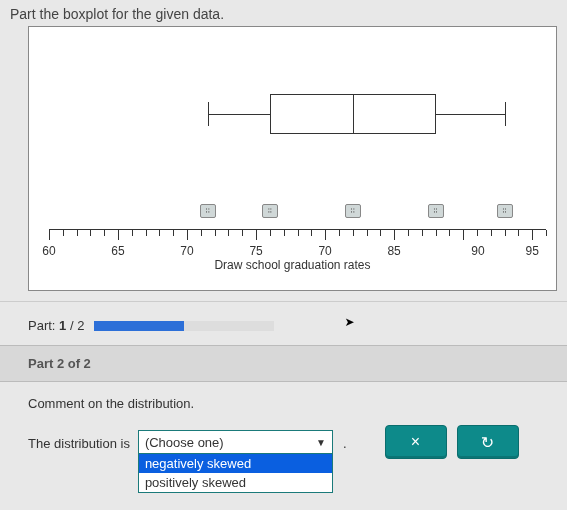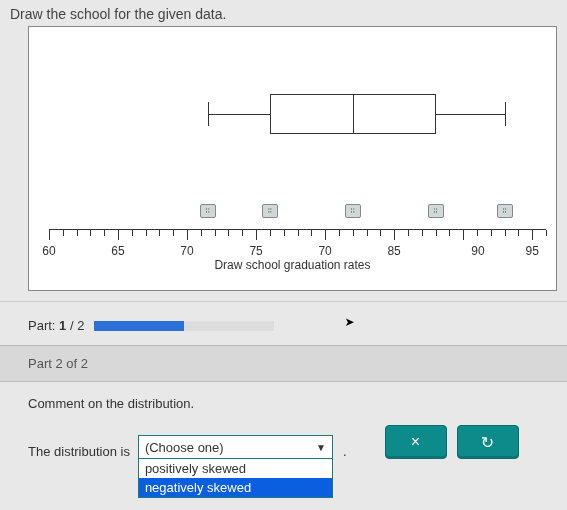--- a/index.html
+++ b/index.html
@@ -127,32 +127,33 @@
       left:0; top:0; bottom:0;
       background: #2c6fd8;
     }
     .part-header {
       background: #d8d8d8;
       padding: 10px 10px 10px 28px;
       font-size: 13px;
       color: #555;
       border-top: 1px solid #bbb;
       border-bottom: 1px solid #bbb;
+      font-weight: bold;
     }
     .question-section {
       padding: 14px 10px 10px 28px;
     }
     .question-text {
       font-size: 13px;
       color: #333;
       margin-bottom: 14px;
     }
     .answer-row {
       display: flex;
-      align-items: flex-end;
+      align-items: center;
       gap: 8px;
       font-size: 13px;
     }
     .dropdown-wrap {
       position: relative;
       width: 195px;
     }
     .dropdown-btn {
       border: 1px solid #1a7a7a;
       background: #fff;
@@ -212,21 +213,21 @@
     .cursor {
       position: absolute;
       font-size: 12px;
       color: #000;
       pointer-events: none;
     }
   </style>
 </head>
 <body>
 
-<div class="page-title">Draw the school for the given data.</div>
+<div class="page-title">Part the boxplot for the given data.</div>
 
 <div class="chart-panel">
   <div class="chart-area" id="chart-area">
       <div class="axis-line"></div>
       <div class="tick major" style="left: 0px;"></div>
       <div class="tick" style="left: 13.8056px;"></div>
       <div class="tick" style="left: 27.6111px;"></div>
       <div class="tick" style="left: 41.4167px;"></div>
       <div class="tick" style="left: 55.2222px;"></div>
       <div class="tick major" style="left: 69.0278px;"></div>
@@ -301,22 +302,22 @@
 <div class="question-section">
   <div class="question-text">Comment on the distribution.</div>
   <div class="answer-row">
     <span style="padding-top:3px;">The distribution is</span>
     <div class="dropdown-wrap">
       <div class="dropdown-btn">
         <span>(Choose one)</span>
         <span class="arrow">▼</span>
       </div>
       <div class="dropdown-list" id="dropdown-list">
+          <div class="dropdown-item selected">negatively skewed</div>
           <div class="dropdown-item">positively skewed</div>
-          <div class="dropdown-item selected">negatively skewed</div>
         </div>
     </div>
     <span class="period">.</span>
     <div class="action-buttons">
       <div class="action-btn">×</div>
       <div class="action-btn">↻</div>
     </div>
   </div>
 </div>
 

